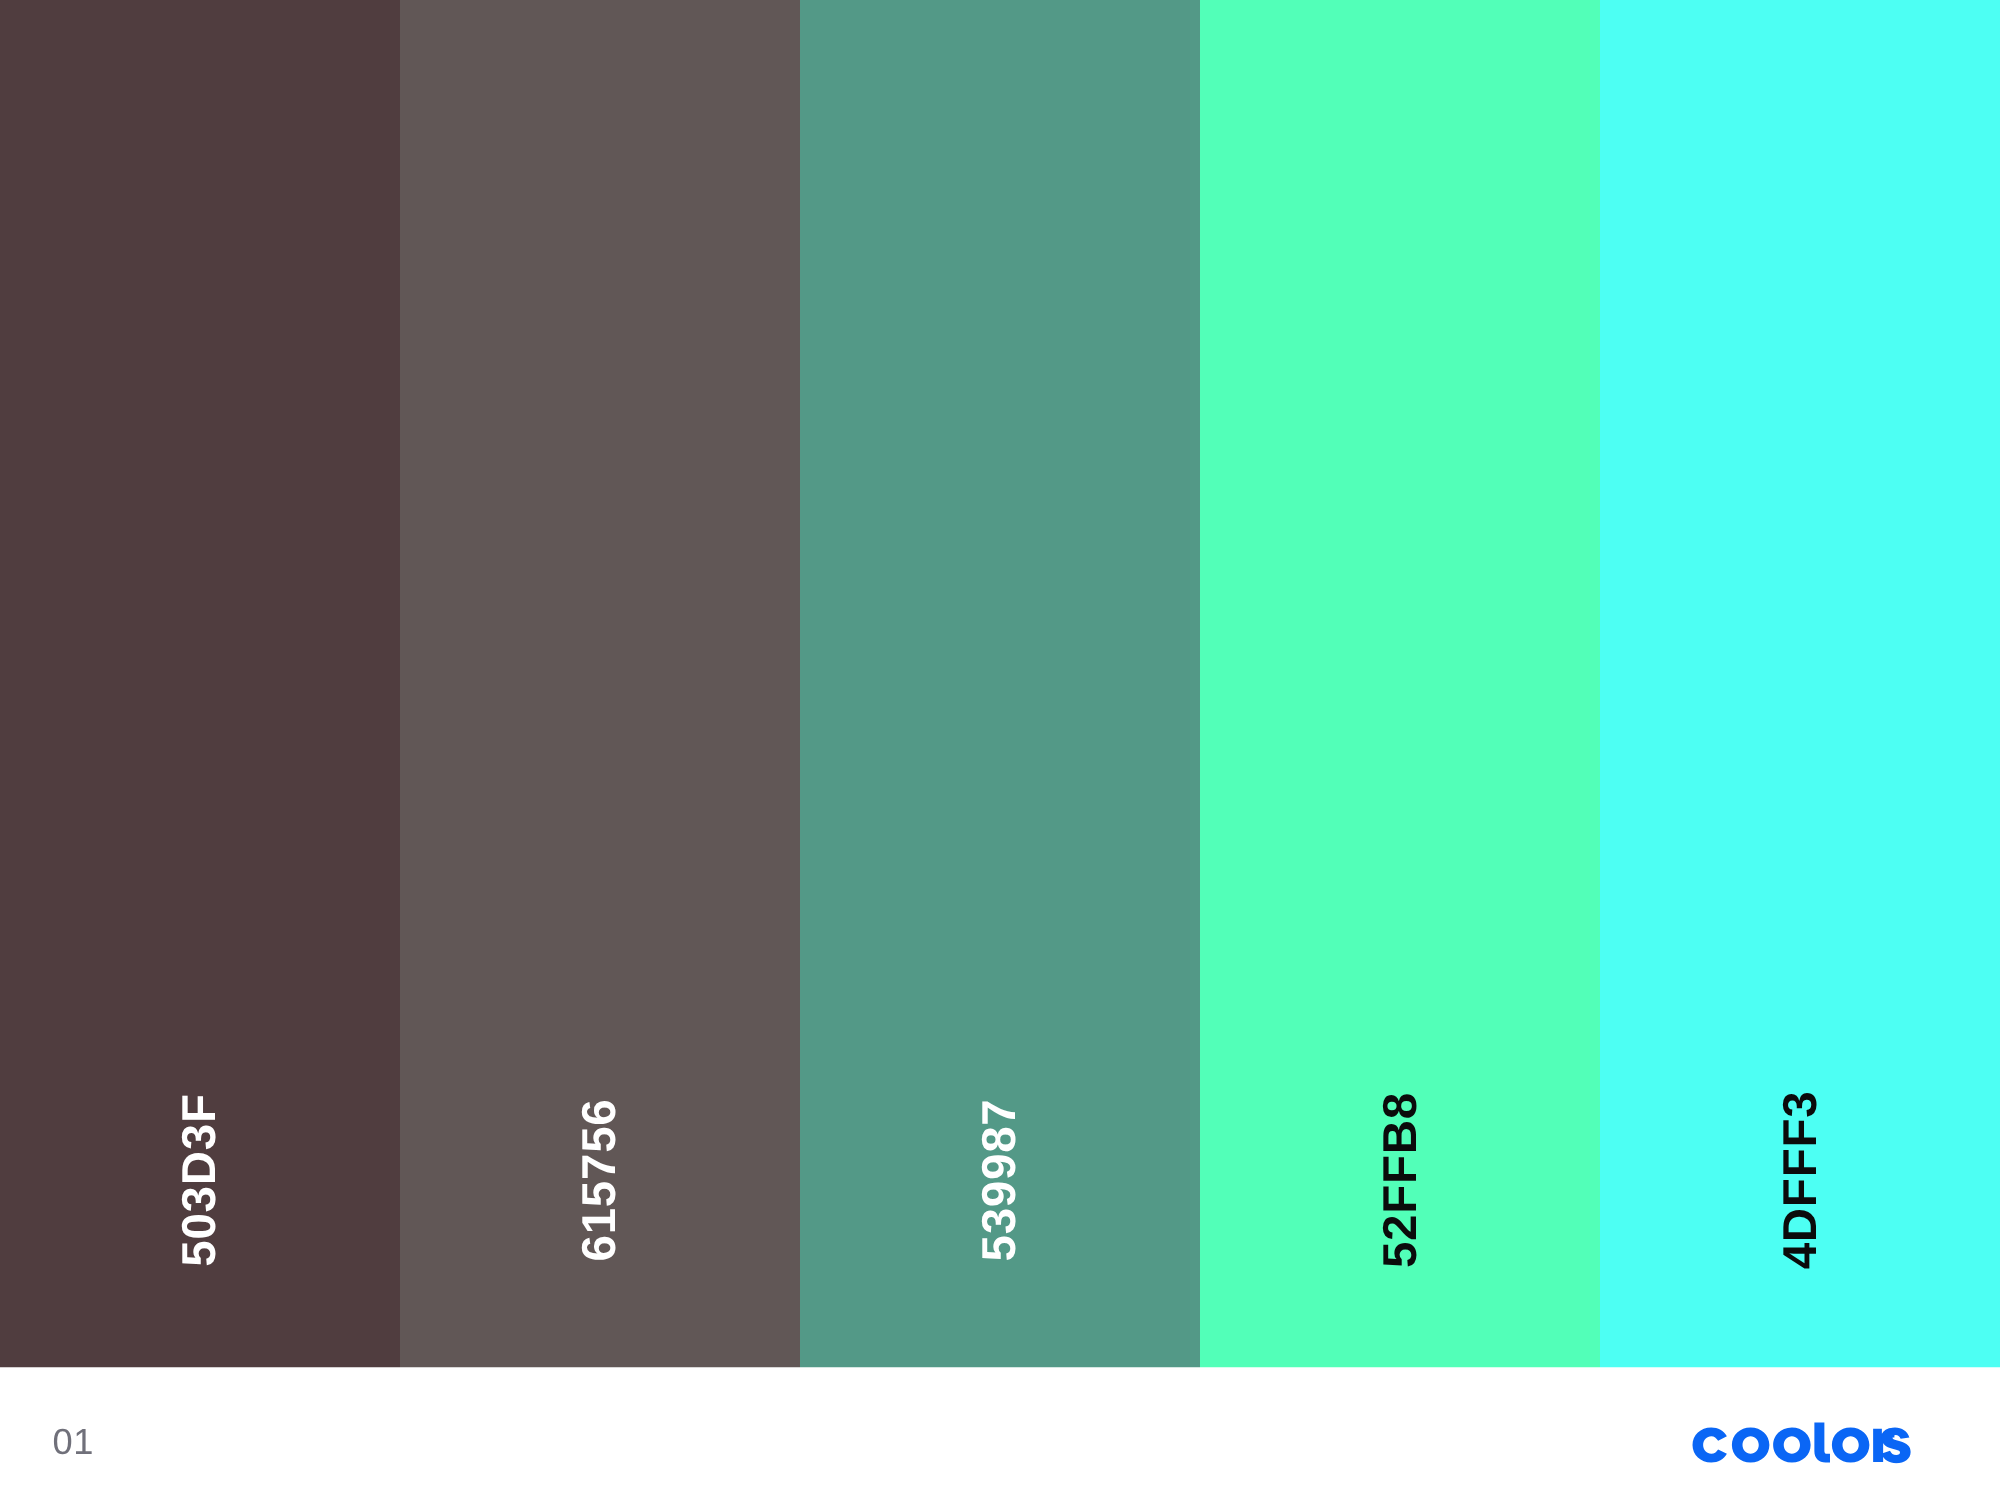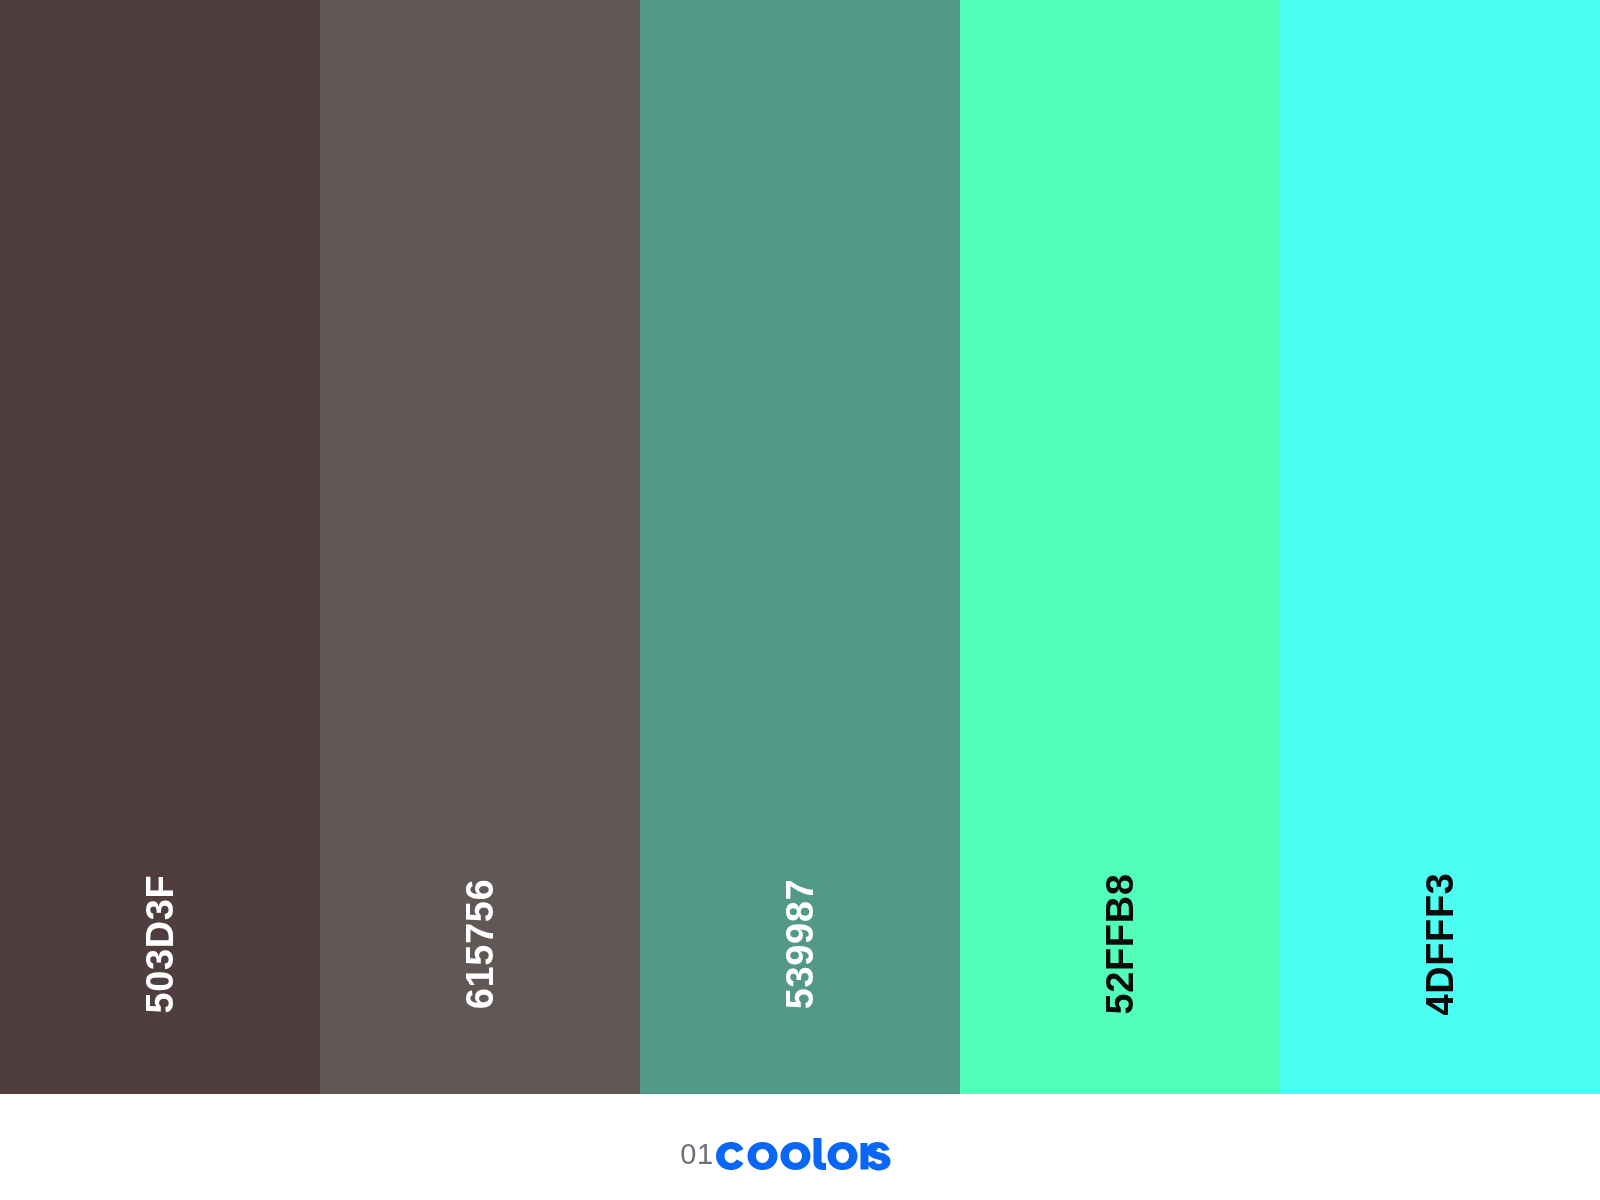--- a/index.html
+++ b/index.html
@@ -68,21 +68,21 @@
   .dark-text  { color: #0b0b0b; }
 
   
   #footer {
     position: relative;
     width: 1600px;
     height: 108px;
     background: #ffffff;
     display: flex;
     align-items: center;
-    justify-content: center;
+    justify-content: space-between;
     padding: 12px 42px 0 42px;
     box-sizing: border-box;
   }
 
   #page-number {
     font-family: "Liberation Sans", sans-serif;
     font-size: 29px;
     font-weight: 400;
     color: #70707a;
     letter-spacing: 0.5px;

